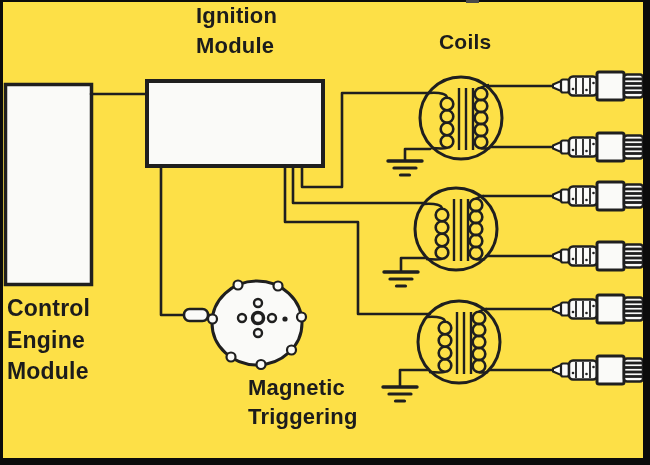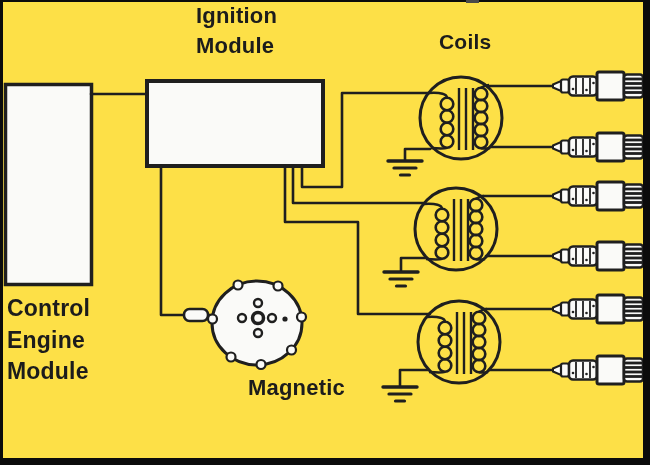--- a/index.html
+++ b/index.html
@@ -146,20 +146,21 @@
   <div class="label lbl-coils">Coils</div>
 
   <div class="label lbl-ecm">
     <span>Control</span>
     <span>Engine</span>
     <span>Module</span>
   </div>
 
   <div class="label lbl-mtd">
     <span>Magnetic</span>
+    <span>Triggering</span>
   </div>
 
   <div class="frame frame-top"></div>
   <div class="frame frame-left"></div>
   <div class="frame frame-right"></div>
   <div class="frame frame-bottom"></div>
   <div class="artifact"></div>
 </div>
 
 </body></html>

